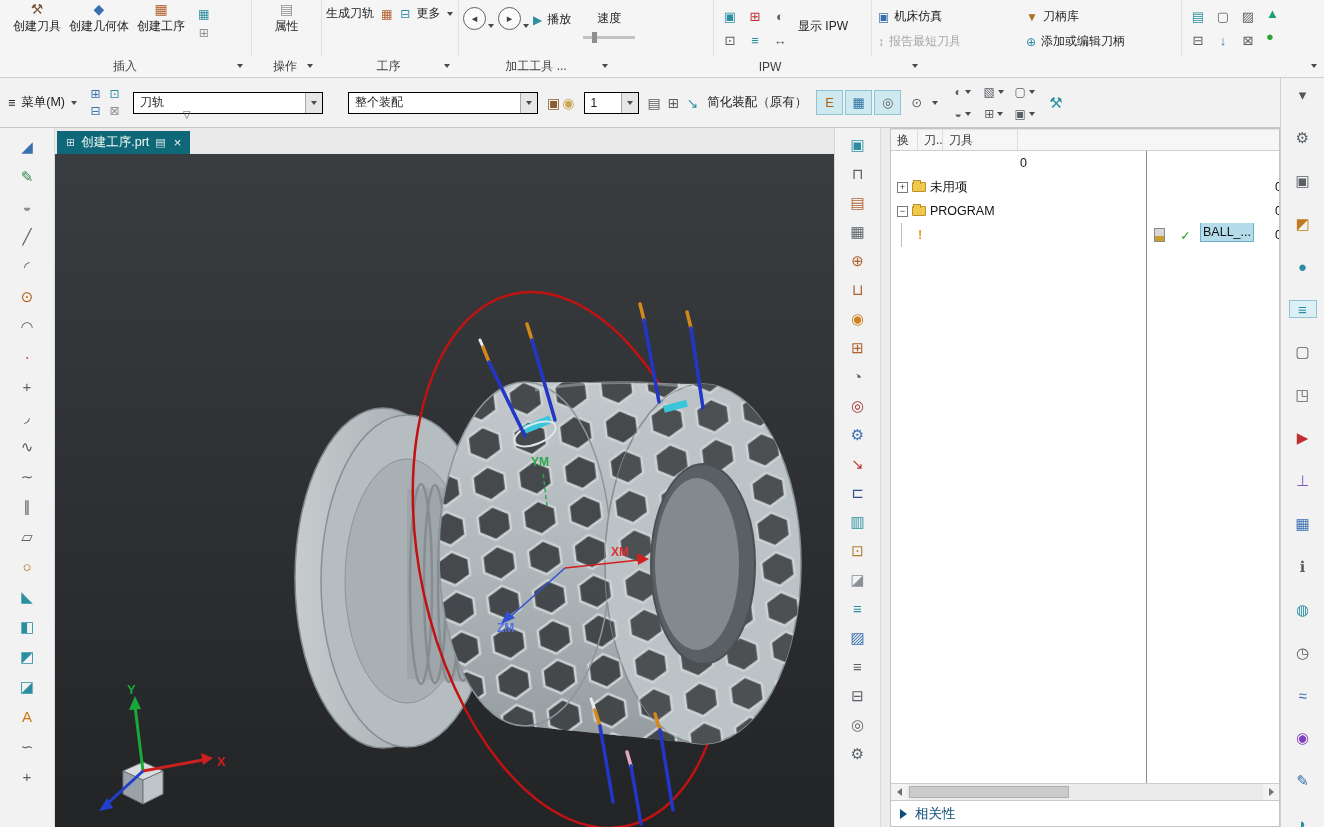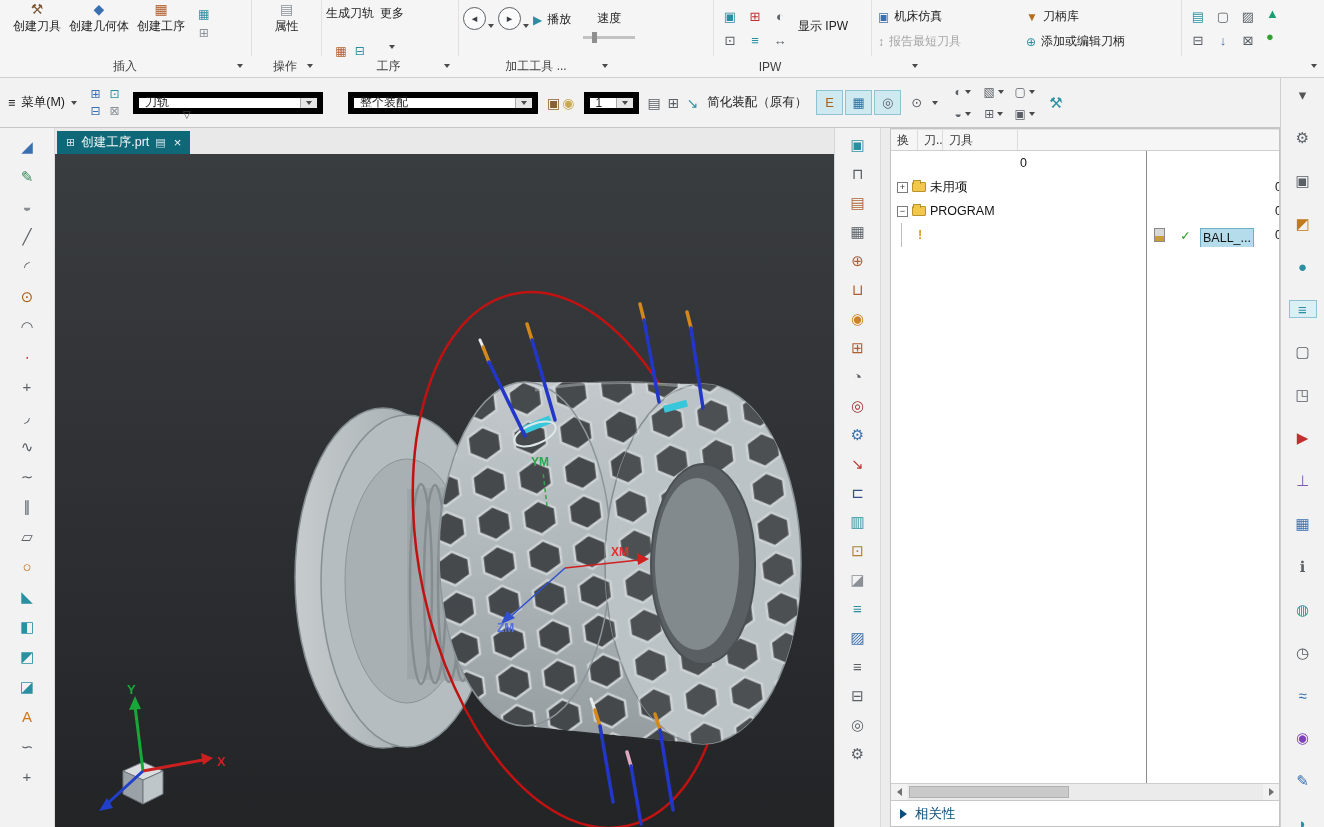--- a/index.html
+++ b/index.html
@@ -9,21 +9,21 @@
 
   
   .ribbon{position:absolute;left:0;top:0;width:100%;height:78px;background:#f5f5f5;border-bottom:1px solid #cfcfcf}
   .r1{display:flex;height:56px;padding-left:2px}
   .rg{border-right:1px solid #e2e0e0;display:flex;align-items:flex-start;padding:1px 4px;gap:6px;flex-shrink:0}
   .bigbtn{width:62px;display:flex;flex-direction:column;align-items:center;gap:1px;padding-top:1px}
   .bicon{font-size:14px;line-height:15px;height:15px}
   .blabel{font-size:12px;white-space:nowrap}
   .minicol{display:flex;flex-direction:column;gap:7px;padding-top:7px}
   .mini{font-size:12px;line-height:12px;text-align:center}
-  .vblock{display:flex;flex-direction:column;align-items:center;gap:23px;padding-top:4px}
+  .vblock{display:flex;flex-direction:row;align-items:center;gap:7px;padding-top:4px}
   .hrow{display:flex;gap:8px}
   .car{width:0;height:0;border-left:3.5px solid transparent;border-right:3.5px solid transparent;border-top:4.5px solid #4a4a4a}
   .playwrap{display:flex;gap:12px;padding-top:6px;align-items:flex-start}
   .circbtn{width:23px;height:23px;border:1.5px solid #5a6066;border-radius:50%;display:flex;align-items:center;justify-content:center;font-size:11px;color:#3a4046;position:relative;background:#fbfbfb}
   .circbtn .car{position:absolute;right:-9px;bottom:1px}
   .playbtn{display:flex;align-items:center;gap:5px;padding-top:4px;white-space:nowrap}
   .speed{display:flex;flex-direction:column;align-items:center;gap:9px;padding-top:3px}
   .slider{width:52px;height:3px;background:#c2c2c2;position:relative}
   .slider::after{content:"";position:absolute;left:9px;top:-4px;width:5px;height:11px;background:#8e8e8e}
   .icongrid{display:grid;grid-template-columns:repeat(3,24px);grid-auto-rows:23px;gap:1px;padding-top:4px}
@@ -35,21 +35,21 @@
   .coloredcol{display:flex;flex-direction:column;gap:8px;padding-top:5px;font-size:13px}
   .glabels{display:flex;height:21px;align-items:center;color:#3f3f3f}
   .gl{display:flex;align-items:center;justify-content:center;position:relative;height:100%;flex-shrink:0}
   .gl .car{position:absolute;right:7px;top:8px}
 
   
   .tb2{position:absolute;left:0;top:78px;width:100%;height:50px;background:#f2f2f2;border-bottom:1px solid #c6c6c6;display:flex;align-items:center;padding:0 8px;gap:9px}
   .menu{display:flex;align-items:center;gap:6px;font-size:12.5px;white-space:nowrap}
   .microgrid{display:grid;grid-template-columns:19px 19px;grid-auto-rows:17px}
   .mgi{display:flex;align-items:center;justify-content:center;font-size:12px}
-  .combo{height:22px;background:#fff;border:6px solid #000000;display:flex;align-items:center;flex-shrink:0}
+  .combo{height:22px;background:#fff;border:1px solid #000000;display:flex;align-items:center;flex-shrink:0}
   .combo .val{flex:1;padding:0 6px;white-space:nowrap;overflow:hidden}
   .combo .dd{width:17px;height:100%;background:#e6e6e6;border-left:1px solid #a8a8a8;display:flex;align-items:center;justify-content:center}
   .funnel{position:absolute;left:183px;top:31px;font-size:10px;color:#555}
   .ticon{font-size:14px;display:flex;align-items:center;gap:2px}
   .flat{white-space:nowrap;font-size:12.5px}
   .tgl{width:27px;height:25px;display:flex;align-items:center;justify-content:center;font-size:13px;border:1px solid transparent}
   .tgl.active{background:#cfe9f1;border-color:#8fc3d4}
   .viewcluster{display:grid;grid-template-columns:repeat(3,31px);grid-auto-rows:22px}
   .vci{display:flex;align-items:center;justify-content:center;gap:3px;font-size:12px}
 
@@ -77,21 +77,21 @@
   .checkbox{width:12px;height:12px;border:1px solid #8a8a8a;background:#fff;flex-shrink:0}
   .navhead{height:22px;display:flex;background:#f6f6f6;border-top:1px solid #e4e4e4;border-bottom:1px solid #cfcfcf;font-size:12px;color:#333;flex-shrink:0}
   .hc{display:flex;align-items:center;padding-left:6px;border-right:1px solid #dcdcdc;overflow:hidden;white-space:nowrap}
   .hc.hname{border-bottom:2px solid #b06040}
   .navbody{flex:1;position:relative;font-size:12.5px;color:#111;overflow:hidden}
   .colline{position:absolute;left:255px;top:0;bottom:0;width:1px;background:#8c8c8c}
   .nrow{height:24px;display:flex;align-items:center}
   .cn{width:255px;display:flex;align-items:center;gap:4px;overflow:hidden;height:100%}
   .cc{width:27px;display:flex;justify-content:center;align-items:center}
   .ct{width:25px;display:flex;justify-content:center;align-items:center;color:#149a14;font-weight:bold}
-  .cT{width:75px;display:flex;align-items:flex-end;padding-left:3px;overflow:hidden;white-space:nowrap;height:100%}
+  .cT{width:75px;display:flex;align-items:flex-start;padding-left:3px;overflow:hidden;white-space:nowrap;height:100%}
   .cr{flex:1;overflow:hidden;padding-left:2px}
   .exp{width:11px;height:11px;border:1px solid #7c7c7c;background:#fff;font-size:9px;line-height:9px;text-align:center;color:#333;flex-shrink:0}
   .folder{width:14px;height:10px;background:#f2c84b;border:1px solid #b8922a;border-radius:1px;position:relative;flex-shrink:0}
   .folder::before{content:"";position:absolute;left:0;top:-3px;width:6px;height:3px;background:#f2c84b;border:1px solid #b8922a;border-bottom:none}
   .tree{width:13px;height:100%;border-left:1px solid #bdbdbd;margin-left:10px;flex-shrink:0}
   .mark{color:#d4a017;font-weight:bold}
   .opicon{width:13px;height:11px;background:#2f9ab0;clip-path:polygon(0 55%,28% 0,100% 18%,100% 82%,28% 100%);flex-shrink:0}
   .selname{flex:1;height:20px;display:flex;align-items:center;gap:4px;background:#b5dcea;outline:1px solid #6fb0c6;padding:0 4px;overflow:hidden;white-space:nowrap}
   .selcell{background:#b5dcea;outline:1px solid #6fb0c6;padding:0 2px;height:18px;display:flex;align-items:center}
   .chip{width:11px;height:14px;background:linear-gradient(#d8d8d8 55%,#c8a030 55%);border:1px solid #8a8a8a}

